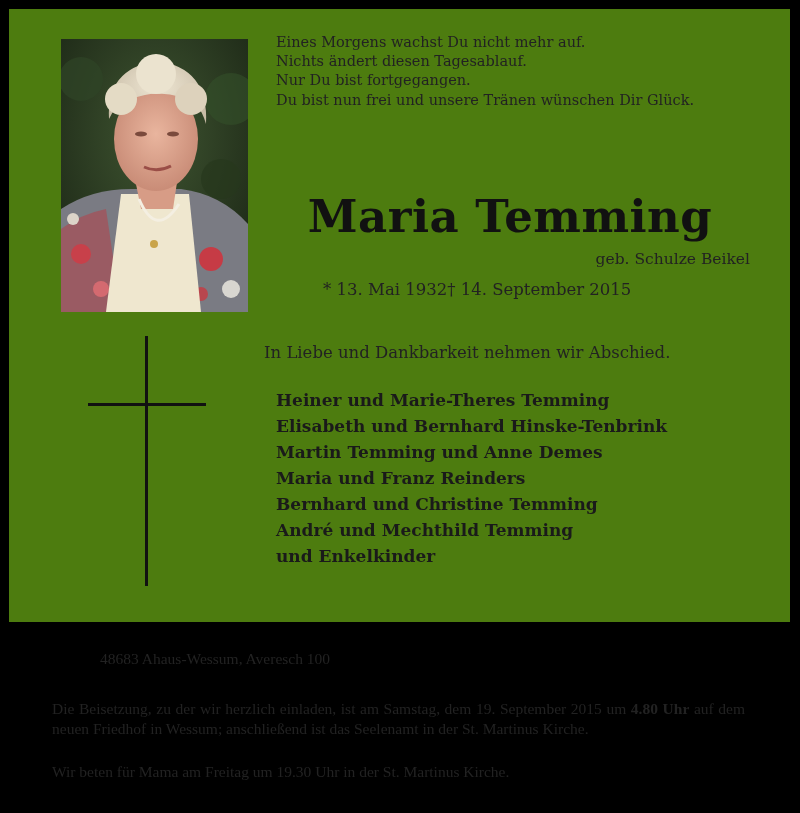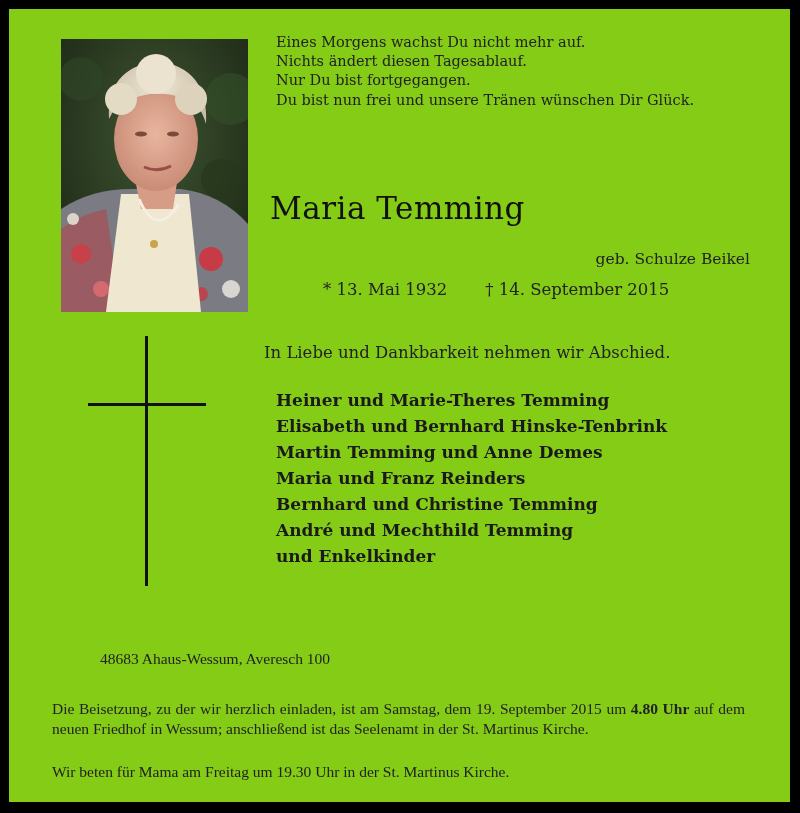--- a/index.html
+++ b/index.html
@@ -7,22 +7,22 @@
       width: 800px; height: 813px;
       background: #000;
       position: relative;
       overflow: hidden;
       font-family: "DejaVu Serif", "Liberation Serif", serif;
       color: #1a1a1a;
     }
     .card {
       position: absolute;
       left: 9px; top: 9px;
-      width: 781px; height: 793px;
-      background: #84cc16;
+      width: 781px; height: 613px;
+      background: #4d7c0f;
     }
     .photo {
       position: absolute;
       left: 52px; top: 30px;
       width: 187px; height: 273px;
       overflow: hidden;
       background: #2b3a22;
     }
     .photo svg { display: block; }
     .poem {
@@ -32,42 +32,42 @@
       font-size: 14.5px;
       line-height: 19.2px;
       color: #222;
     }
     .poem .line { white-space: nowrap; }
     .poem .author { text-align: right; margin-top: 1px; }
     .name {
       position: absolute;
       left: 270px; top: 190px;
       width: 480px;
-      text-align: left;
-      font-size: 31px;
-      font-weight: normal;
+      text-align: center;
+      font-size: 45px;
+      font-weight: bold;
       letter-spacing: 0.5px;
       color: #111;
     }
     .maiden {
       position: absolute;
       left: 270px; top: 250px;
       width: 480px;
       text-align: right;
       font-size: 15.5px;
       color: #222;
     }
     .dates {
       position: absolute;
       left: 323px; top: 280px;
       font-size: 16.5px;
       color: #222;
       white-space: nowrap;
     }
-    .dates .death { margin-left: 38px; }
+    .dates .death { }
     .cross-v {
       position: absolute; left: 145px; top: 336px;
       width: 3px; height: 250px; background: #111;
     }
     .cross-h {
       position: absolute; left: 88px; top: 403px;
       width: 118px; height: 3px; background: #111;
     }
     .farewell {
       position: absolute;

